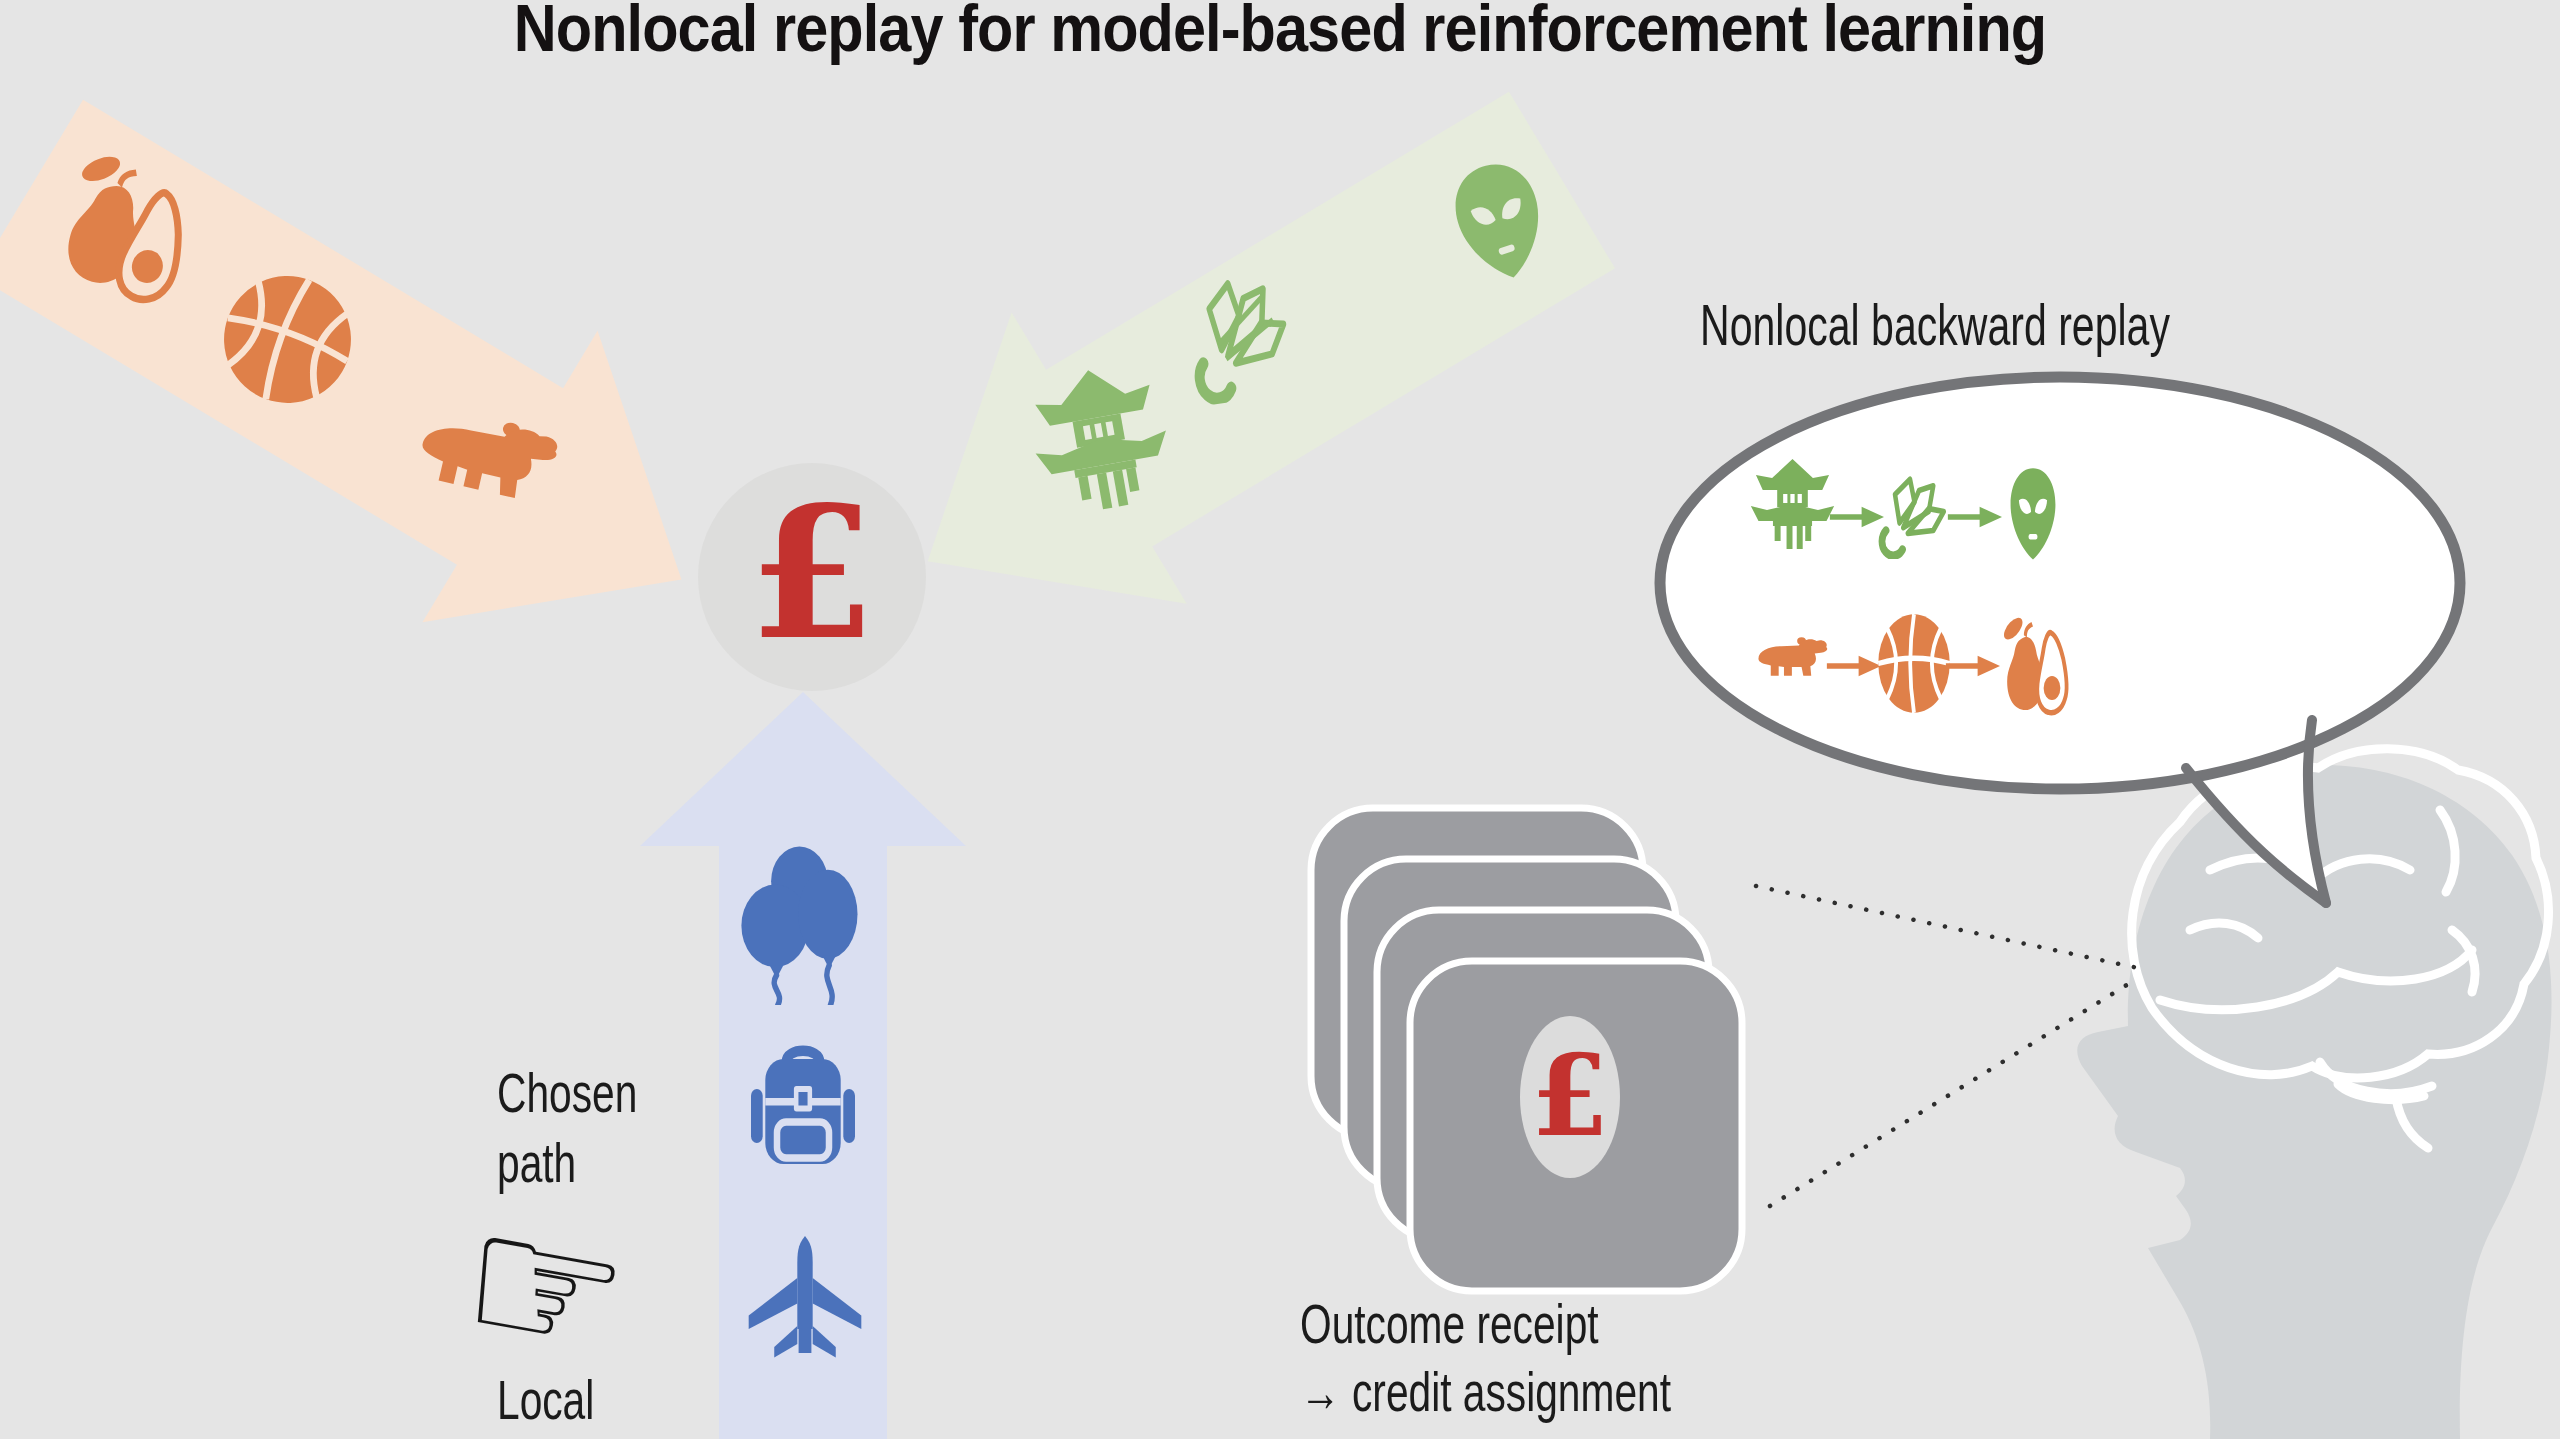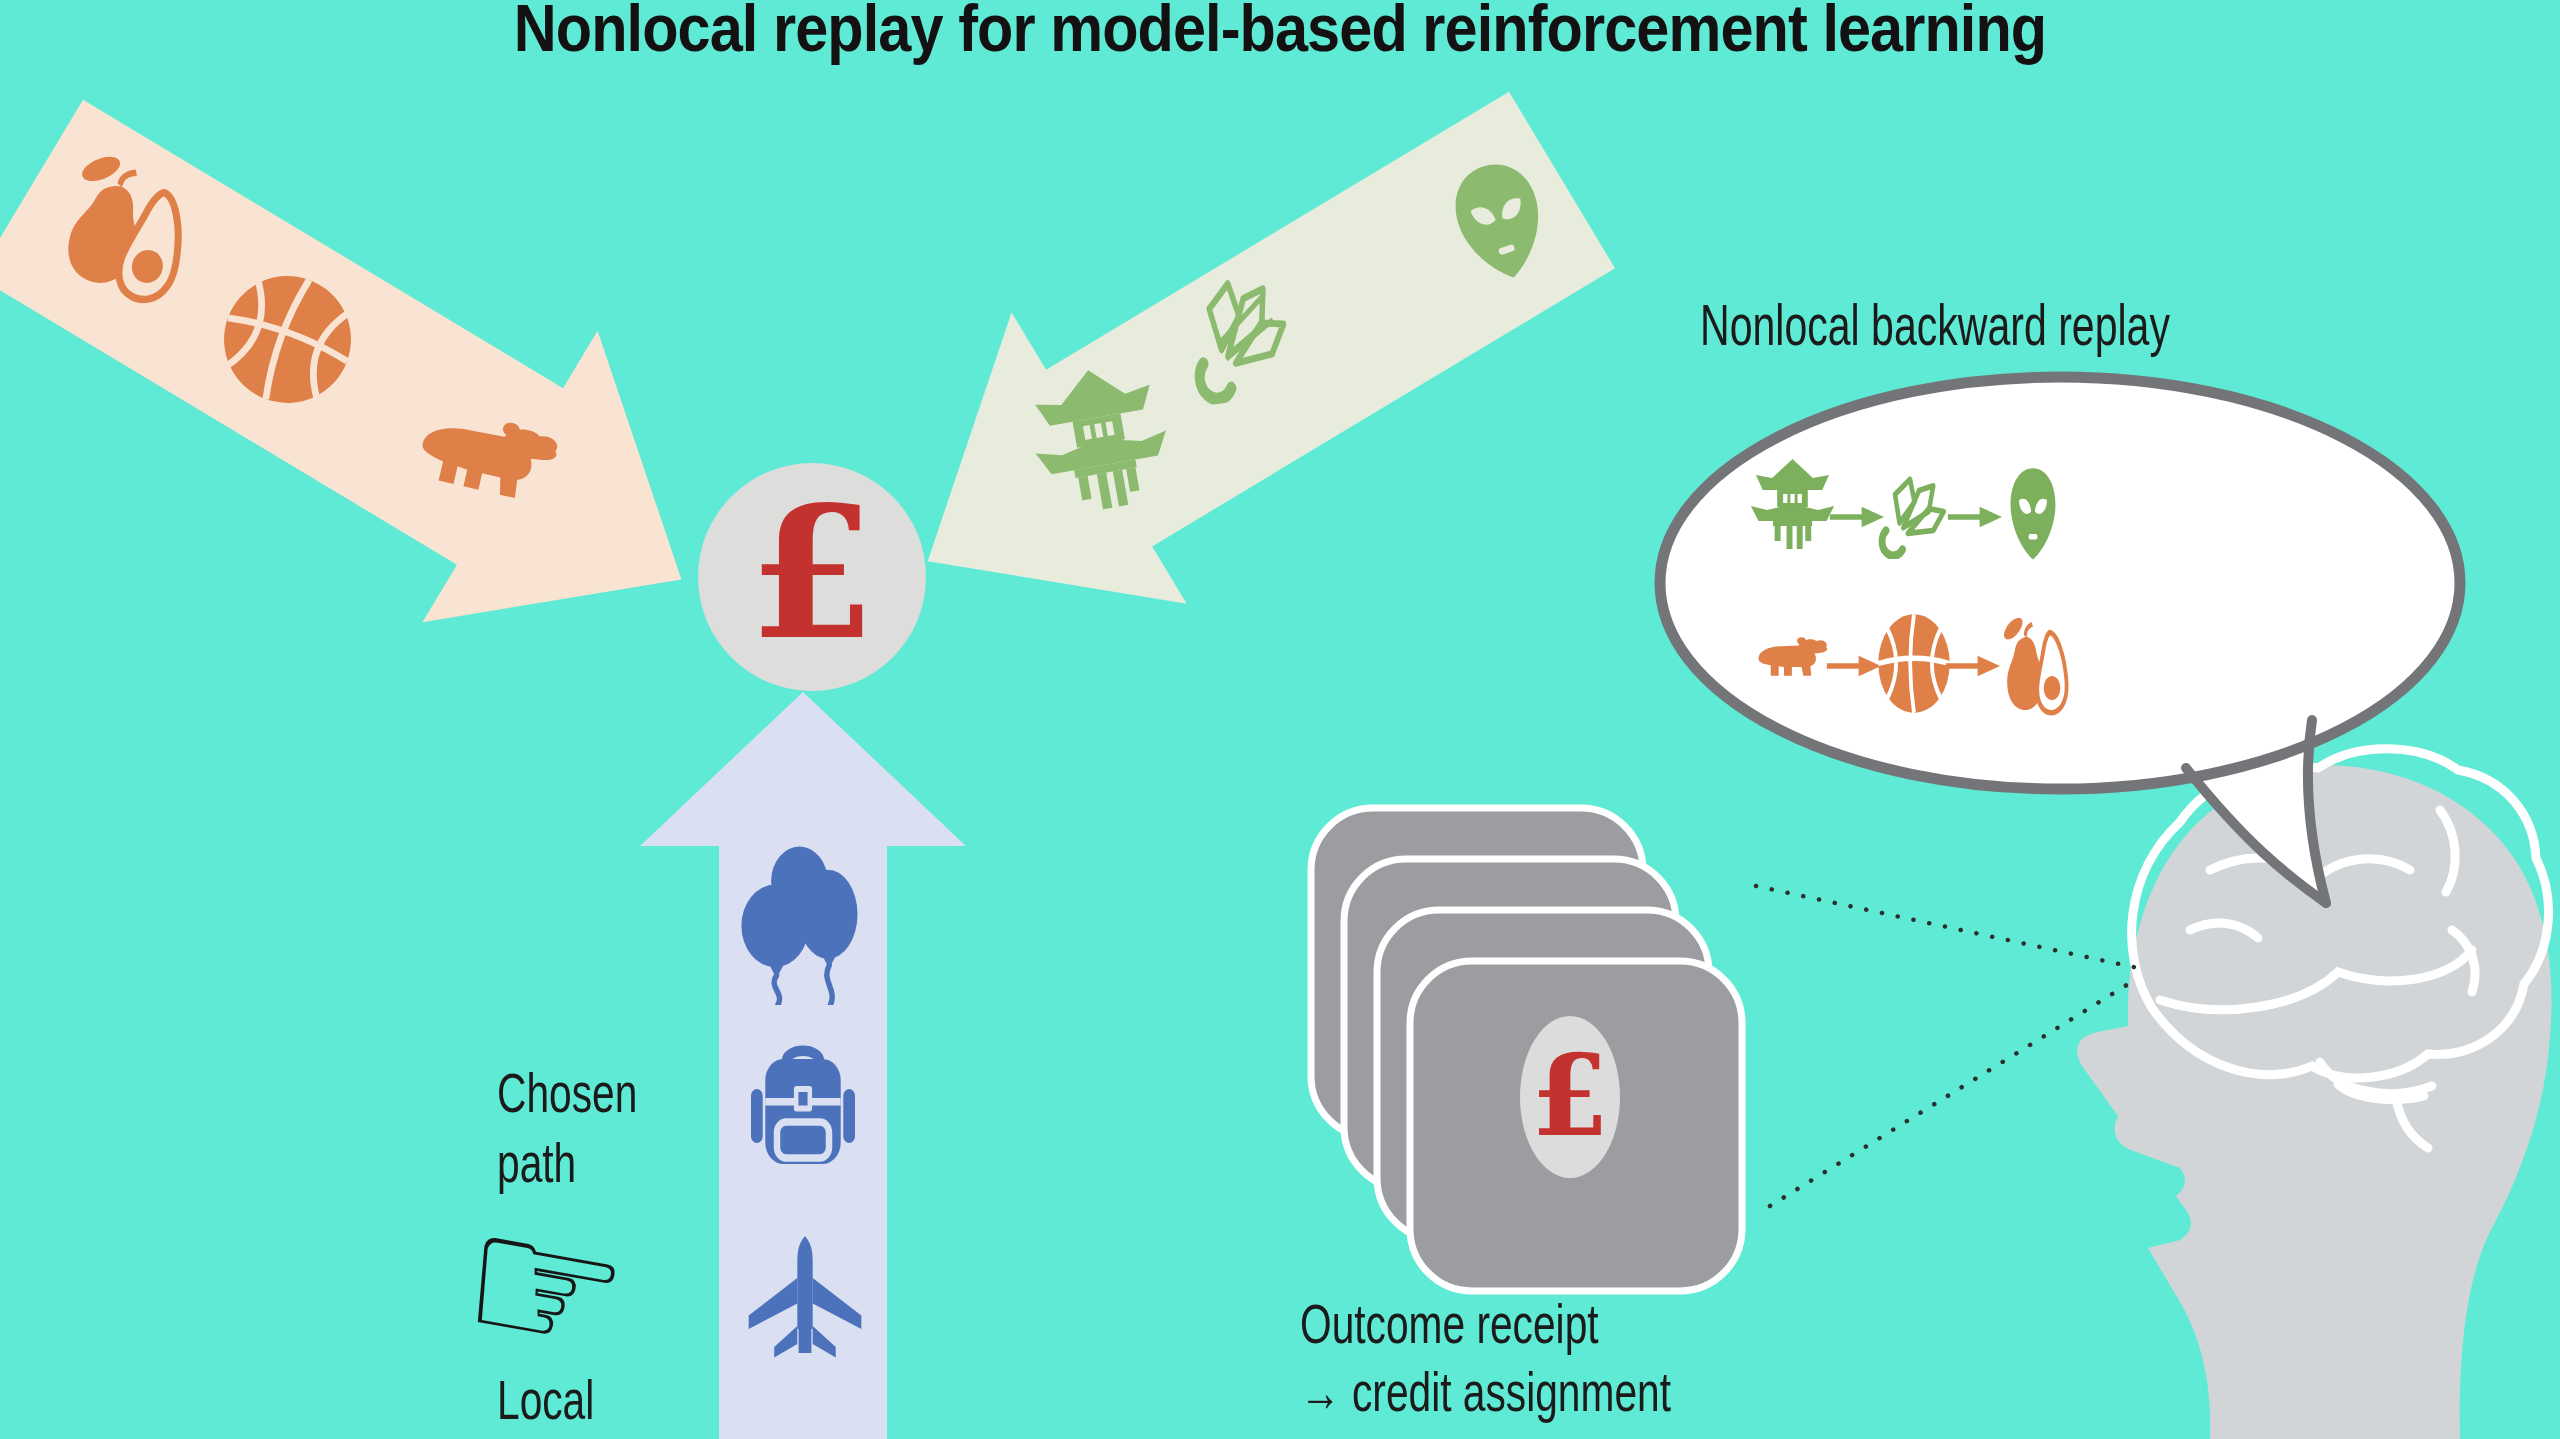--- a/index.html
+++ b/index.html
@@ -1,16 +1,16 @@
 <!DOCTYPE html>
 <html><head>
 <meta charset="utf-8">
 <style>
   html,body{margin:0;padding:0;background:#fff;}
-  #canvas{position:relative;width:2560px;height:1439px;background:#5eead4;overflow:hidden;
+  #canvas{position:relative;width:2560px;height:1439px;background:#e5e5e5;overflow:hidden;
           font-family:"Liberation Sans",sans-serif;}
   .abs{position:absolute;}
   svg{display:block;}
   .label{color:#1b1b1b;transform-origin:left top;}
   #title{left:0;top:-10px;width:2560px;text-align:center;font-size:66px;font-weight:bold;
          color:#141112;transform:scaleX(.9);transform-origin:center top;letter-spacing:-1px;}
   #bubble-label{left:1700px;top:292px;font-size:57px;transform:scaleX(.72);white-space:nowrap;}
   #chosen-label{left:497px;top:1058px;font-size:55px;line-height:1.28;transform:scaleX(.74);}
   #local-label{left:497px;top:1368px;font-size:55px;transform:scaleX(.74);}
   #outcome-label{left:1300px;top:1290px;font-size:55px;line-height:1.24;transform:scaleX(.74);white-space:nowrap;}

